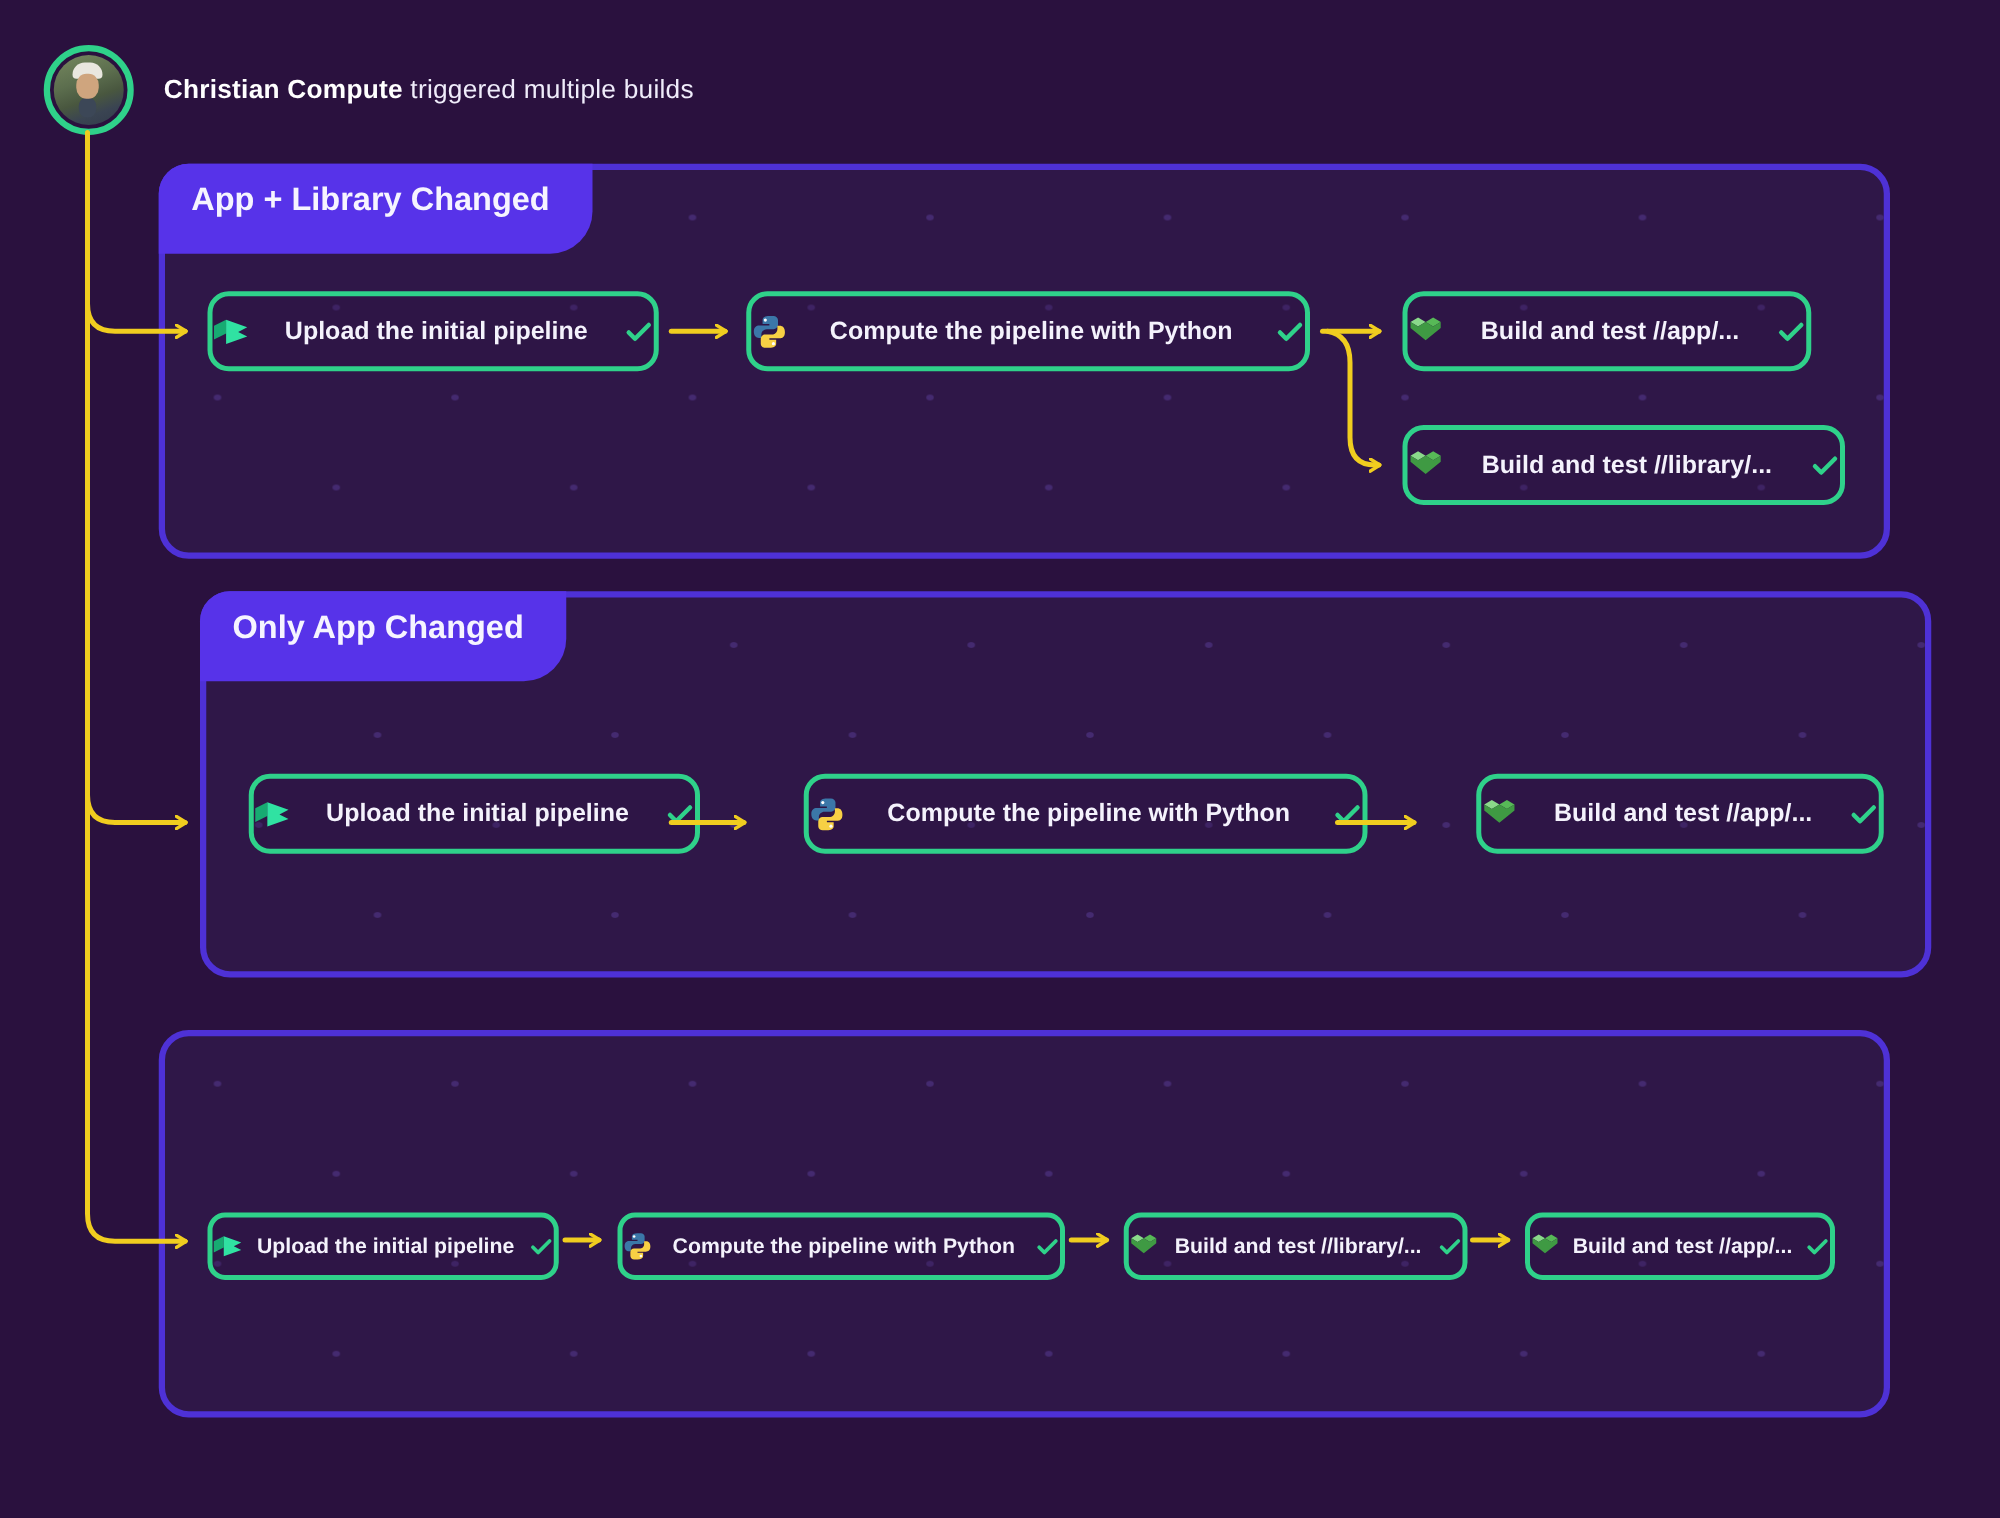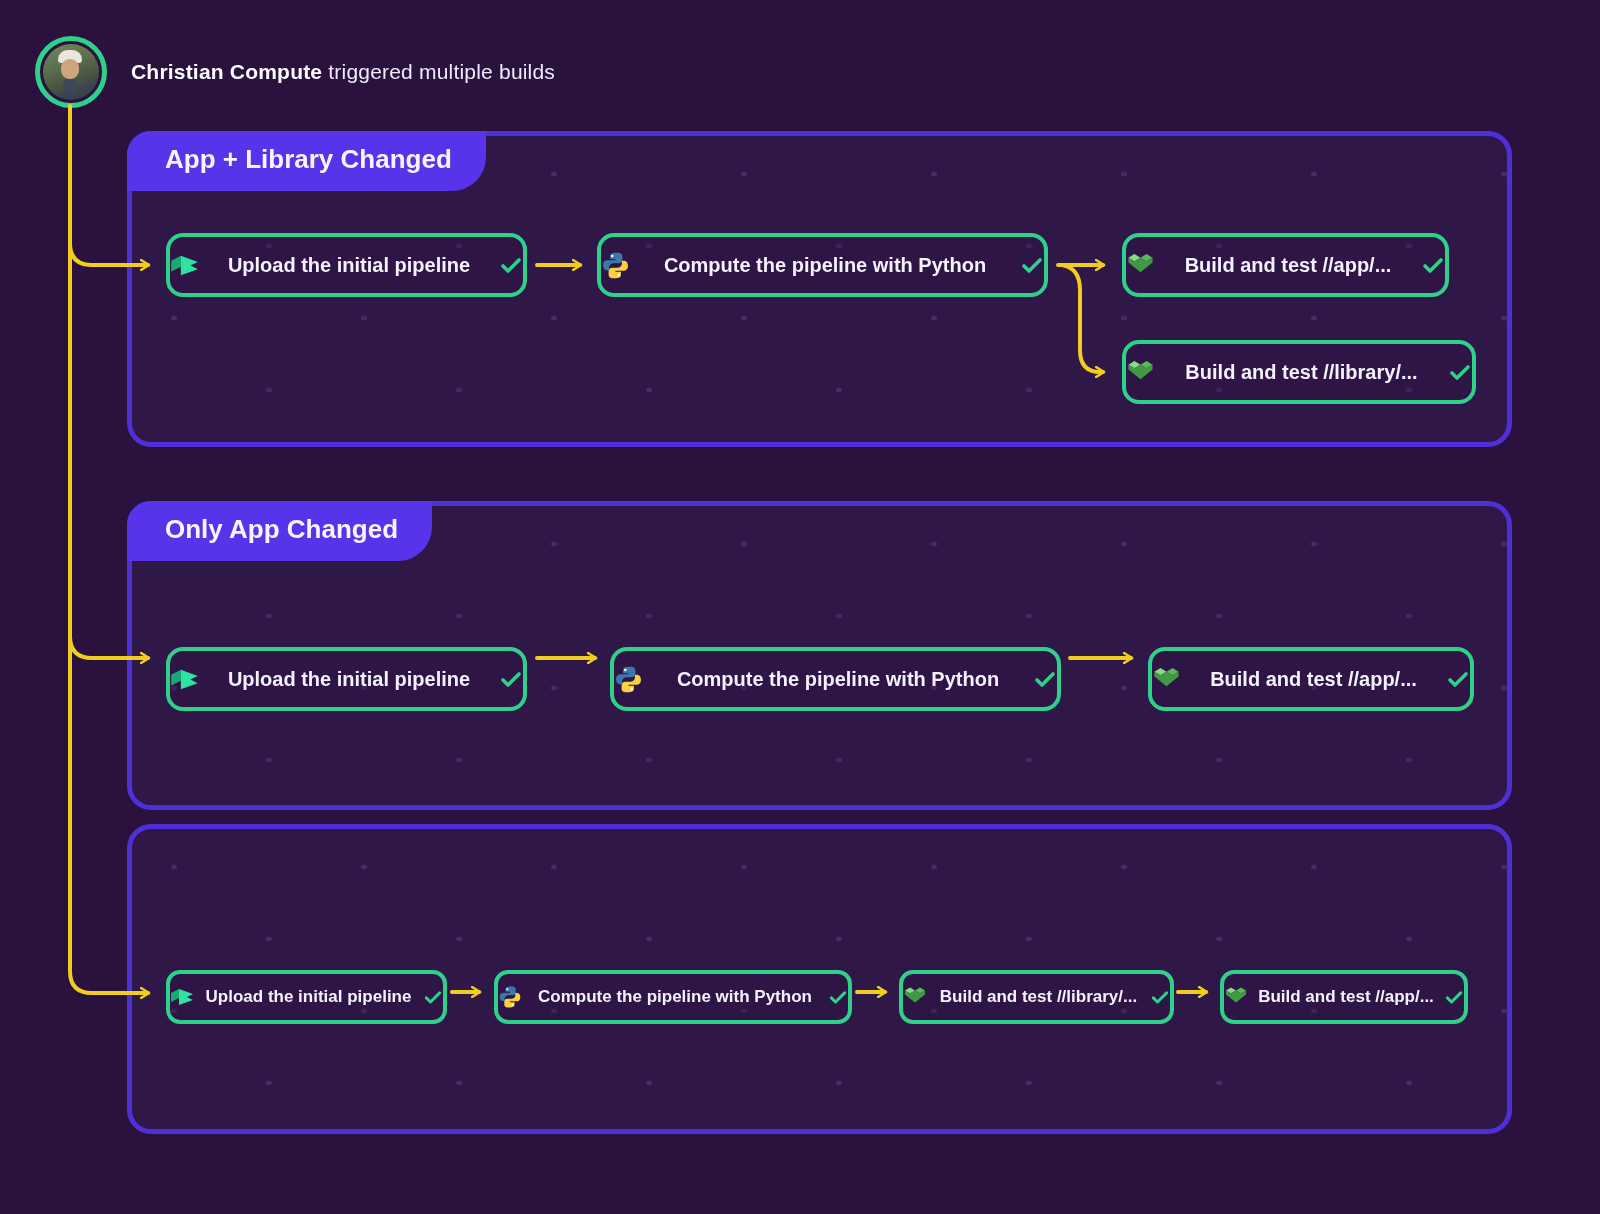--- a/index.html
+++ b/index.html
@@ -17,22 +17,22 @@
   .header-text b{color:#ffffff;font-weight:700;}
 
   
   .panel{position:absolute;left:127px;width:1385px;border:5px solid #4e31d6;border-radius:24px;
     background:#2f1748;box-sizing:border-box;
     background-image:
       radial-gradient(rgba(144,110,255,0.22) 2.5px, transparent 3.6px),
       radial-gradient(rgba(144,110,255,0.22) 2.5px, transparent 3.6px);
     background-size:190px 144px,190px 144px;
     background-position:42px 38px,137px 110px;}
-  .tab{position:absolute;left:-5px;top:-5px;height:60px;line-height:56px;background:#5733e9;
-    color:#f6f4ff;font-size:26px;font-weight:700;padding:0 34px 0 38px;
+  .tab{position:absolute;left:-5px;top:-5px;height:72px;line-height:56px;background:#5733e9;
+    color:#f6f4ff;font-size:26px;font-weight:700;padding:0 34px 0 26px;
     border-radius:24px 0 34px 0;white-space:nowrap;}
 
   
   .node{position:absolute;height:64px;border:4px solid #2fd18a;border-radius:17px;
     display:flex;align-items:center;justify-content:space-between;gap:13px;box-sizing:border-box;
     background:rgba(42,17,62,0.25);}
   .node .label{color:#f4f2fc;font-weight:700;font-size:20px;white-space:nowrap;}
   .node .nicon{display:flex;align-items:center;}
   .node .nicon svg{width:29px;height:29px;}
   .node .check svg{width:24px;height:24px;}
@@ -118,21 +118,21 @@
       </span>
       <span class="label">Build and test //library/...</span>
       <span class="nicon check">
         <svg viewBox="0 0 24 24">
             <path d="M4,13 l5,5 L20,7" stroke="#2fd18a" stroke-width="3.6" fill="none" stroke-linecap="round" stroke-linejoin="round"></path>
           </svg>
       </span>
     </div>
   </div>
 
-  <div class="panel" style="top:501px;height:309px;">
+  <div class="panel" style="top:473px;height:309px;margin-left:33px;">
     <div class="tab"><span>Only App Changed</span></div>
 
     <div class="node" style="left:34px;top:141px;width:361px;">
       <span class="nicon">
         <svg viewBox="0 0 24 24">
             <polygon fill="#17ab72" points="1,8 9,4 9,13 1,17"></polygon>
             <path fill="#30e2a2" d="M9,4 L23,9 L17,12 L23,15 L9,20 Z"></path>
           </svg>
       </span>
       <span class="label">Upload the initial pipeline</span>

